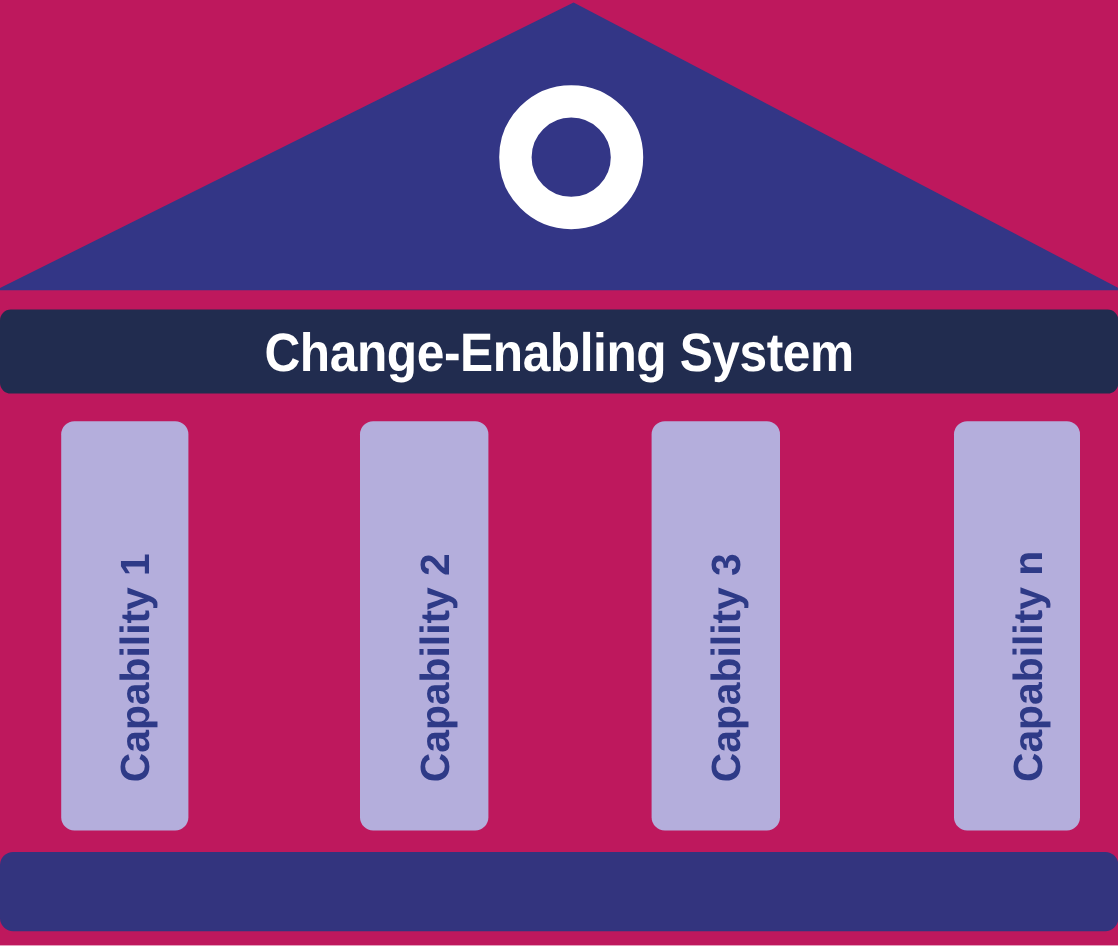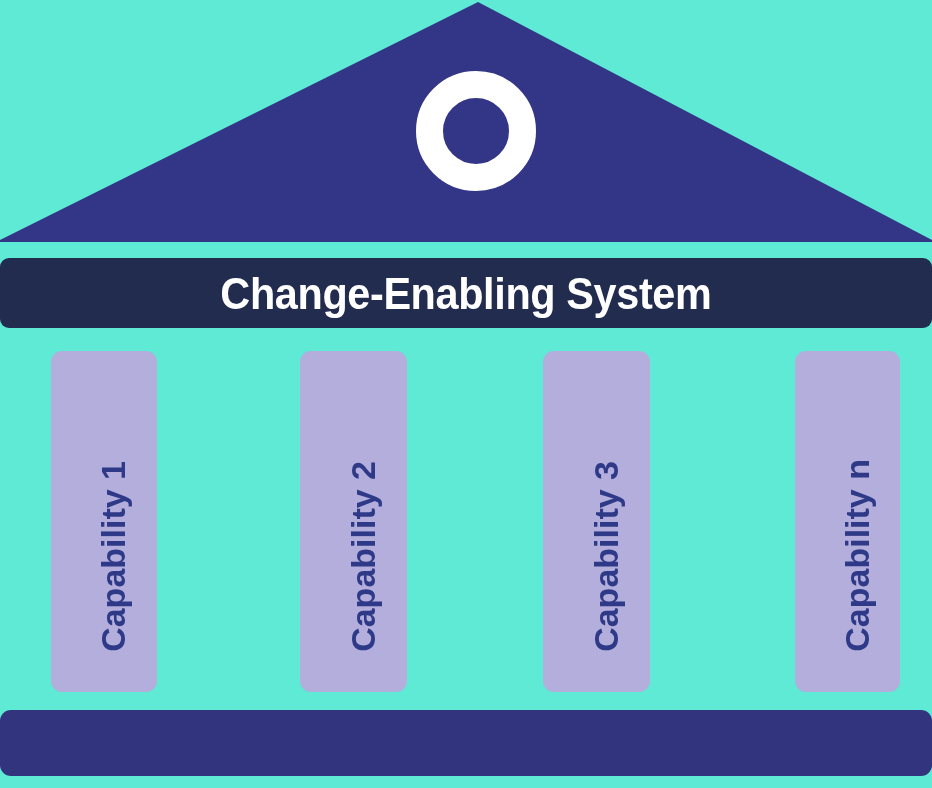--- a/index.html
+++ b/index.html
@@ -9,21 +9,21 @@
     background: #ffffff;
   }
   body {
     font-family: "Liberation Sans", sans-serif;
   }
 
   #diagram {
     position: relative;
     width: 932px;
     height: 788px;
-    background: #5eead4;
+    background: #be185d;
     overflow: hidden;
   }
 
   
   .pediment {
     position: absolute;
     left: 0;
     top: 0;
     width: 932px;
     height: 242px;

